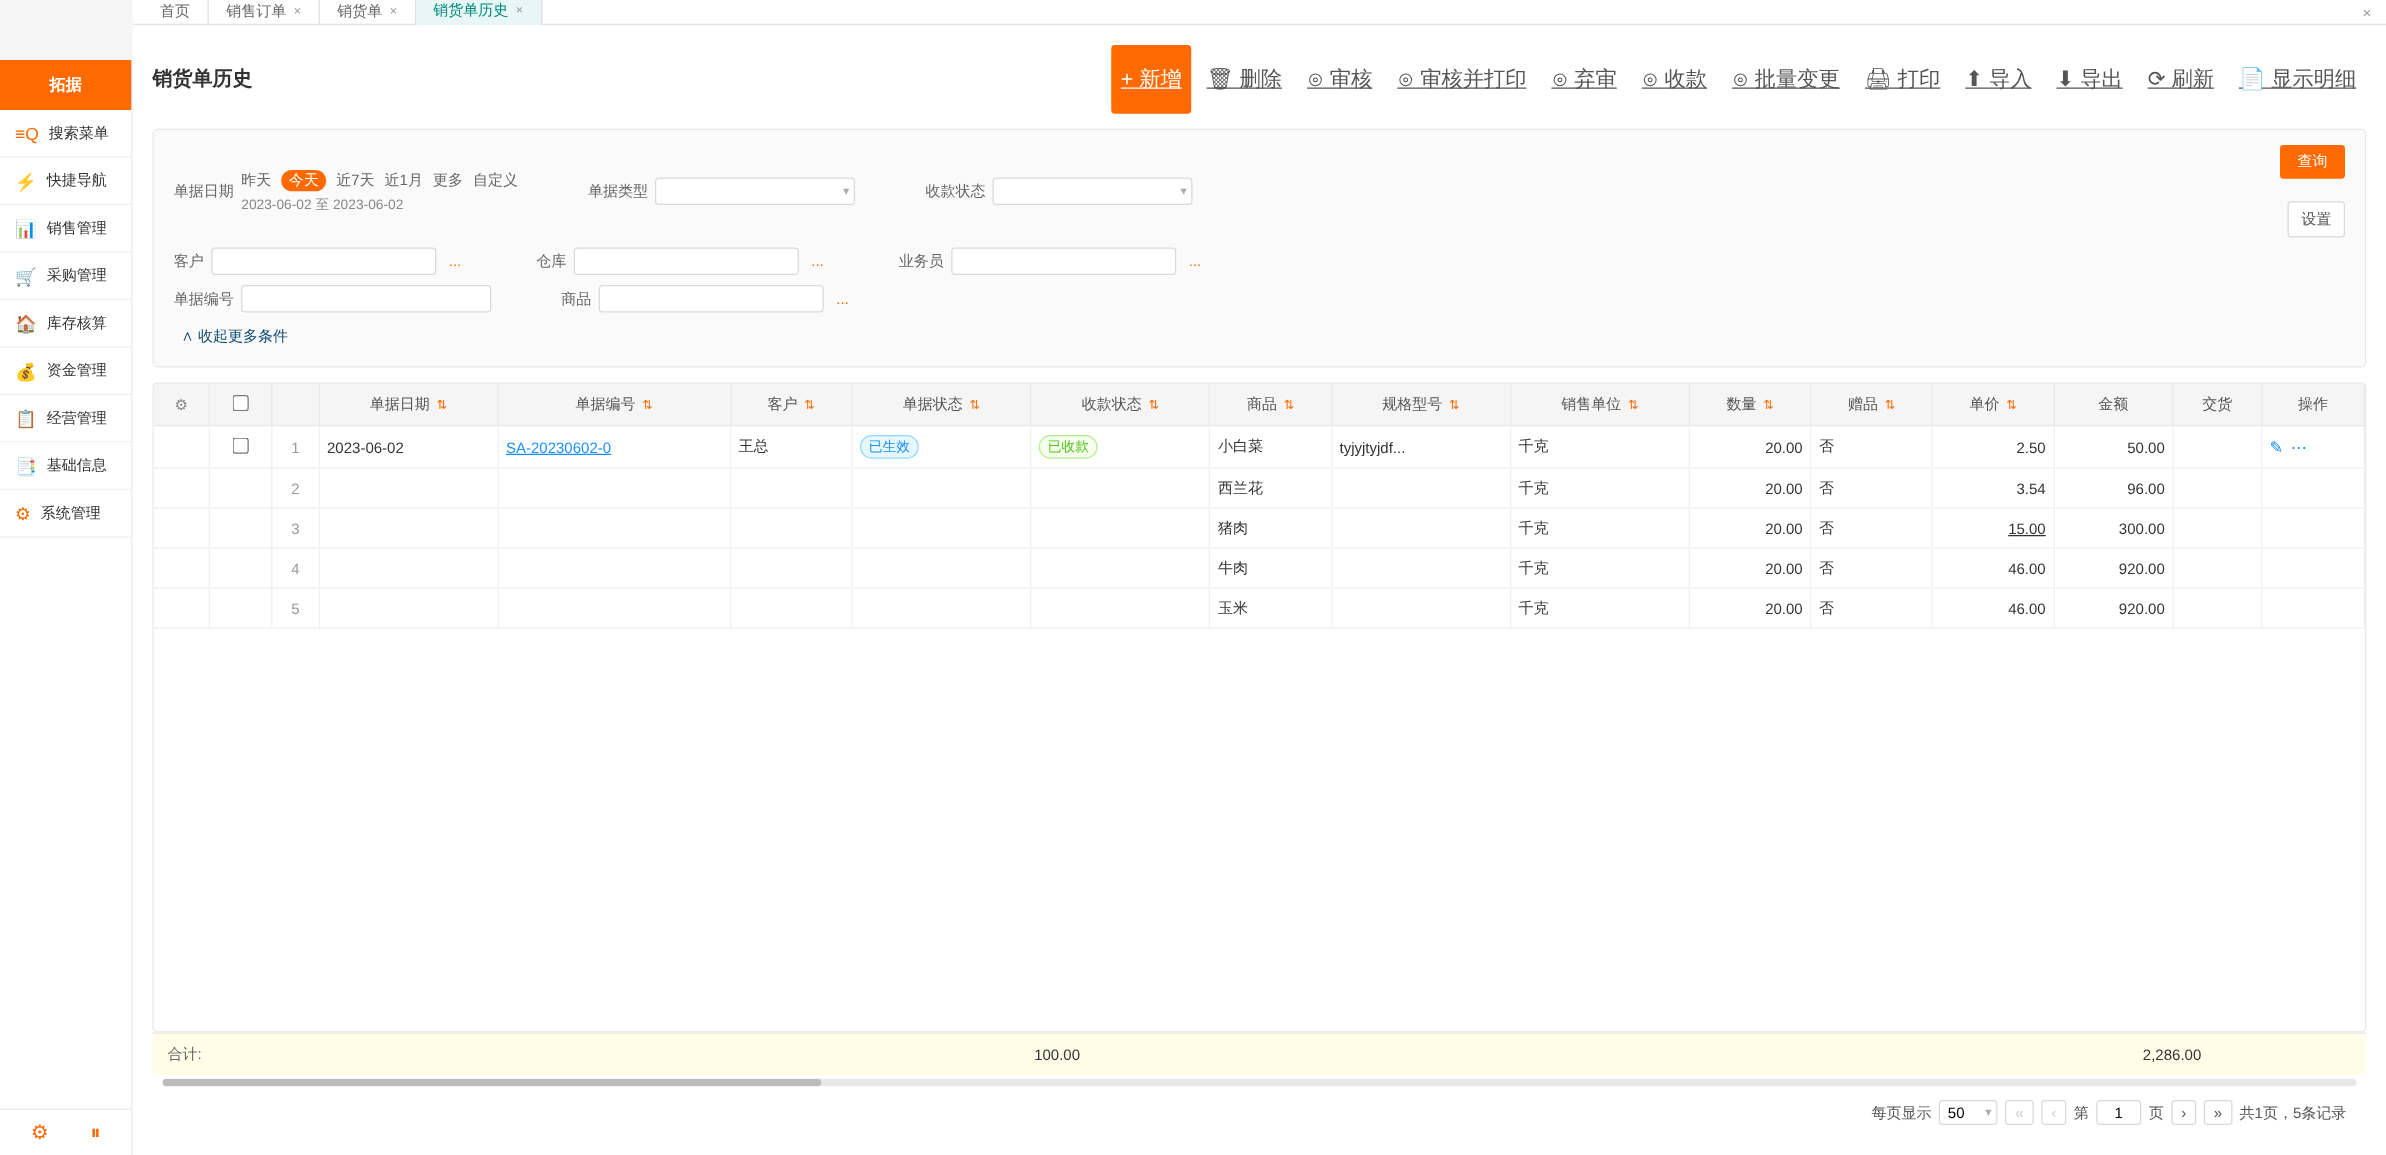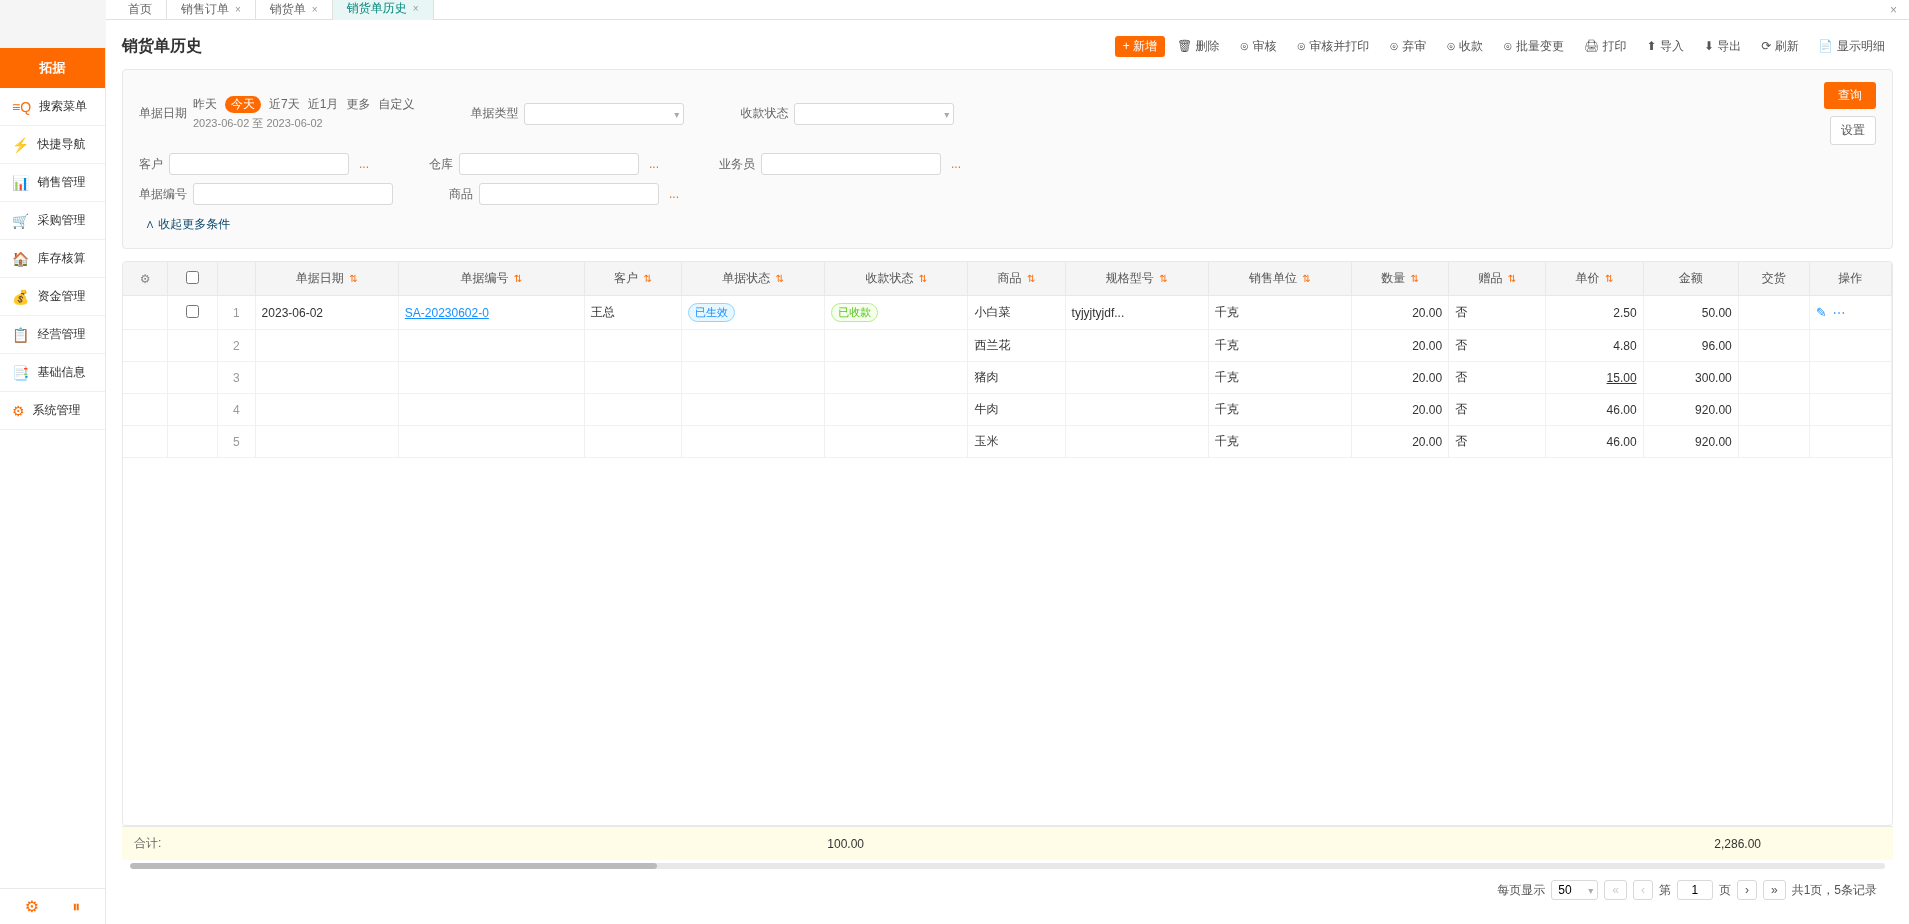--- a/index.html
+++ b/index.html
@@ -107,26 +107,27 @@
     .toolbar {
       display: flex;
       align-items: center;
       gap: 4px;
       flex-wrap: wrap;
     }
     .toolbar-btn {
       display: flex;
       align-items: center;
       gap: 3px;
-      padding: 2px 8px;
+      padding: 16px 8px;
       border: none;
       background: none;
       cursor: pointer;
-      font-size: 12px;
+      font-size: 17px;
       color: #555;
+      text-decoration: underline;
     }
     .toolbar-btn.primary {
       background: #ff6a00;
       color: #fff;
       border-radius: 3px;
     }
 
     
     .filter-area {
       border: 1px solid #e8e8e8;
@@ -482,21 +483,21 @@
         </div>
 
         <div class="filter-group" style="margin-left:40px;">
           <span class="filter-label">收款状态</span>
           <div class="select-wrap">
             <select class="filter-select">
               <option value=""></option>
             </select>
           </div>
         </div>
-        <div style="margin-left:auto;display:flex;flex-direction:column;gap:7px;align-items:flex-end;">
+        <div style="margin-left:auto;display:flex;flex-direction:column;gap:18px;align-items:flex-end;">
           <button class="query-btn">查询</button>
           <button class="set-btn">设置</button>
         </div>
       </div>
       <div class="filter-row">
 
         <div class="filter-group">
           <span class="filter-label">客户</span>
           <input class="filter-input" style="width: 180px;">
           <button class="ellipsis-btn">...</button>
@@ -622,21 +623,21 @@
             <td></td>
             <td></td>
             <td></td>
             <td></td>
             <td></td>
             <td>西兰花</td>
             <td></td>
             <td>千克</td>
             <td style="text-align:right;">20.00</td>
             <td>否</td>
-            <td style="text-align:right;">4.80</td>
+            <td style="text-align:right;">3.54</td>
             <td style="text-align:right;">96.00</td>
             <td></td>
             <td></td>
           </tr>
 
           <tr>
             <td class="settings-cell"></td>
             <td class="checkbox-cell"></td>
             <td class="row-num-cell">3</td>
             <td></td>

